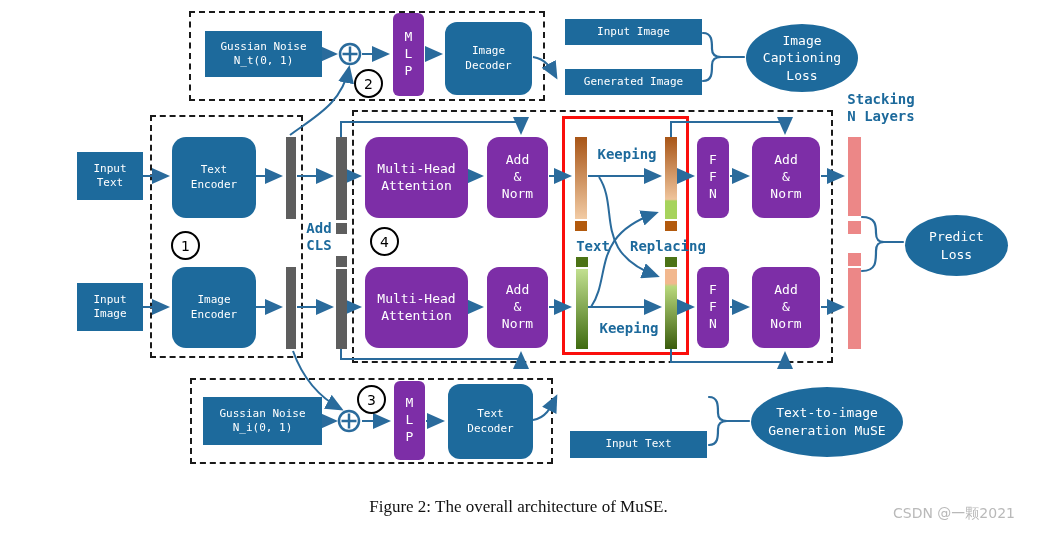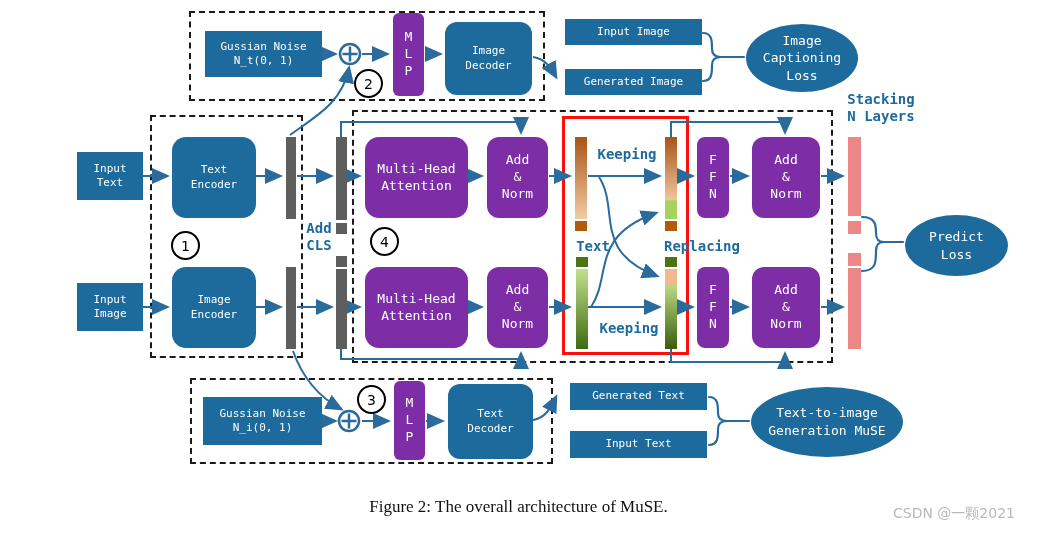--- a/index.html
+++ b/index.html
@@ -194,21 +194,21 @@
   <div class="bar" style="left:576px;top:257px;width:12px;height:10px;background:#4c7316;"></div>
   <div class="bar" style="left:576px;top:269px;width:12px;height:80px;background:linear-gradient(#c2e090,#3f6b10);"></div>
 
   <div class="bar" style="left:665px;top:137px;width:12px;height:82px;background:linear-gradient(#a85517 0%,#efc49b 76%,#a6d35c 78%,#a6d35c 100%);"></div>
   <div class="bar" style="left:665px;top:221px;width:12px;height:10px;background:#b25a0e;"></div>
   <div class="bar" style="left:665px;top:257px;width:12px;height:10px;background:#4c7316;"></div>
   <div class="bar" style="left:665px;top:269px;width:12px;height:80px;background:linear-gradient(#f2b88e 0%,#f2b88e 18%,#b8d87c 22%,#3a5c0d 100%);"></div>
 
   <div class="bluelabel" style="left:597px;top:146px;width:60px;">Keeping</div>
   <div class="bluelabel" style="left:570px;top:238px;width:46px;">Text</div>
-  <div class="bluelabel" style="left:664px;top:238px;width:70px;">Replacing</div>
+  <div class="bluelabel" style="left:630px;top:238px;width:70px;">Replacing</div>
   <div class="bluelabel" style="left:599px;top:320px;width:60px;">Keeping</div>
 
   <div class="abs purplebox" style="left:697px;top:137px;width:32px;height:81px;border-radius:8px;">
     <span>F
 F
 N</span>
   </div>
   <div class="abs purplebox" style="left:697px;top:267px;width:32px;height:81px;border-radius:8px;">
     <span>F
 F
@@ -245,23 +245,20 @@
   </div>
   <div class="abs purplebox" style="left:394px;top:381px;width:31px;height:79px;border-radius:6px;">
     <span>M
 L
 P</span>
   </div>
   <div class="abs bluebox" style="left:448px;top:384px;width:85px;height:75px;border-radius:12px;">
     <span>Text
 Decoder</span>
   </div>
-  <div class="abs bluebox" style="left:570px;top:383px;width:137px;height:27px;">
-    <span>Generated Text</span>
-  </div>
   <div class="abs bluebox" style="left:570px;top:431px;width:137px;height:27px;">
     <span>Input Text</span>
   </div>
   <div class="abs ellipse" style="left:751px;top:387px;width:152px;height:70px;">
     <span>Text-to-image
 Generation MuSE</span>
   </div>
 
   <div class="caption">Figure 2: The overall architecture of MuSE.</div>
   <div class="watermark">CSDN @一颗2021</div>

